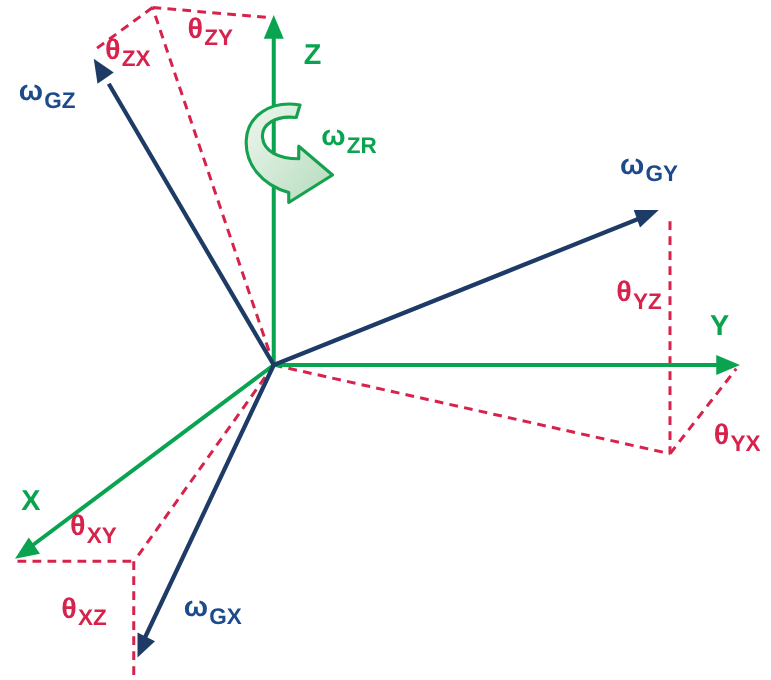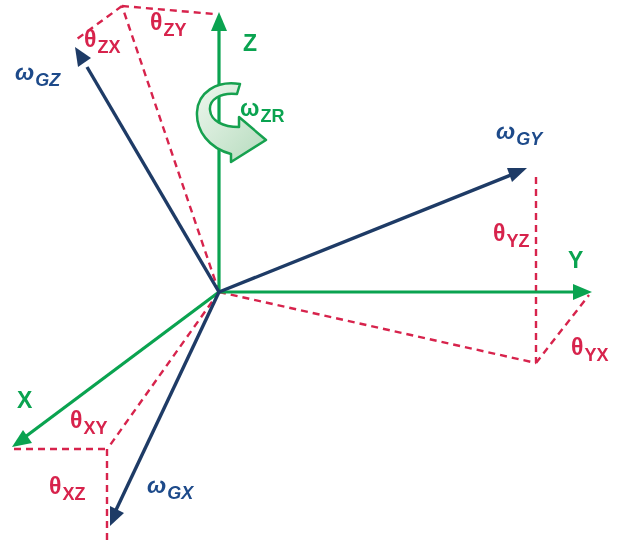--- a/index.html
+++ b/index.html
@@ -24,21 +24,21 @@
   .lbl{
     position:absolute;
     font-weight:bold;
     white-space:nowrap;
     line-height:1;
     user-select:none;
   }
   .lbl .base{font-size:23px;}
   .lbl .sub{font-size:18px;position:relative;top:6px;margin-left:1px;}
   .green{color:var(--axis_green);}
-  .blue{color:var(--label_blue);font-style:italic;}
+  .blue{color:var(--label_blue);}
   .red{color:var(--misalign_red);}
   .dash{stroke:var(--misalign_red);stroke-width:2.4;stroke-dasharray:7 5;fill:none;}
   .gaxis{stroke:var(--axis_green);stroke-width:3.2;fill:none;}
   .gfill{fill:var(--axis_green);stroke:none;}
   .naxis{stroke:var(--gyro_navy);stroke-width:3.4;fill:none;}
   .nfill{fill:var(--gyro_navy);stroke:none;}
   .ribbon{fill:url(#ribbonGrad);stroke:var(--ribbon_edge);stroke-width:2.5;stroke-linejoin:round;}
 </style>
 </head>
 <body>
@@ -106,26 +106,26 @@
          L 239,117
          L 239,127
          C 223,127 211,121 210,110
          C 209,100 220,92 237,94
          Z"></path>
   </svg>
 
   <div class="lbl green" style="left:243px;top:32px"><span class="base">Z</span></div>
   <div class="lbl green" style="left:568px;top:249px"><span class="base">Y</span></div>
   <div class="lbl green" style="left:17px;top:389px"><span class="base">X</span></div>
-  <div class="lbl green" style="left:240px;top:97px"><span class="base">ω</span><span class="sub">ZR</span></div>
+  <div class="lbl green" style="left:257px;top:97px"><span class="base">ω</span><span class="sub">ZR</span></div>
 
   <div class="lbl blue" style="left:15px;top:61px"><span class="base">ω</span><span class="sub">GZ</span></div>
   <div class="lbl blue" style="left:496px;top:120px"><span class="base">ω</span><span class="sub">GY</span></div>
   <div class="lbl blue" style="left:147px;top:474px"><span class="base">ω</span><span class="sub">GX</span></div>
 
   <div class="lbl red" style="left:84px;top:28px"><span class="base">θ</span><span class="sub">ZX</span></div>
   <div class="lbl red" style="left:150px;top:11px"><span class="base">θ</span><span class="sub">ZY</span></div>
   <div class="lbl red" style="left:493px;top:222px"><span class="base">θ</span><span class="sub">YZ</span></div>
   <div class="lbl red" style="left:571px;top:336px"><span class="base">θ</span><span class="sub">YX</span></div>
-  <div class="lbl red" style="left:70px;top:409px"><span class="base">θ</span><span class="sub">XY</span></div>
+  <div class="lbl red" style="left:56px;top:409px"><span class="base">θ</span><span class="sub">XY</span></div>
   <div class="lbl red" style="left:49px;top:475px"><span class="base">θ</span><span class="sub">XZ</span></div>
 
 </div>
 
 </body></html>

